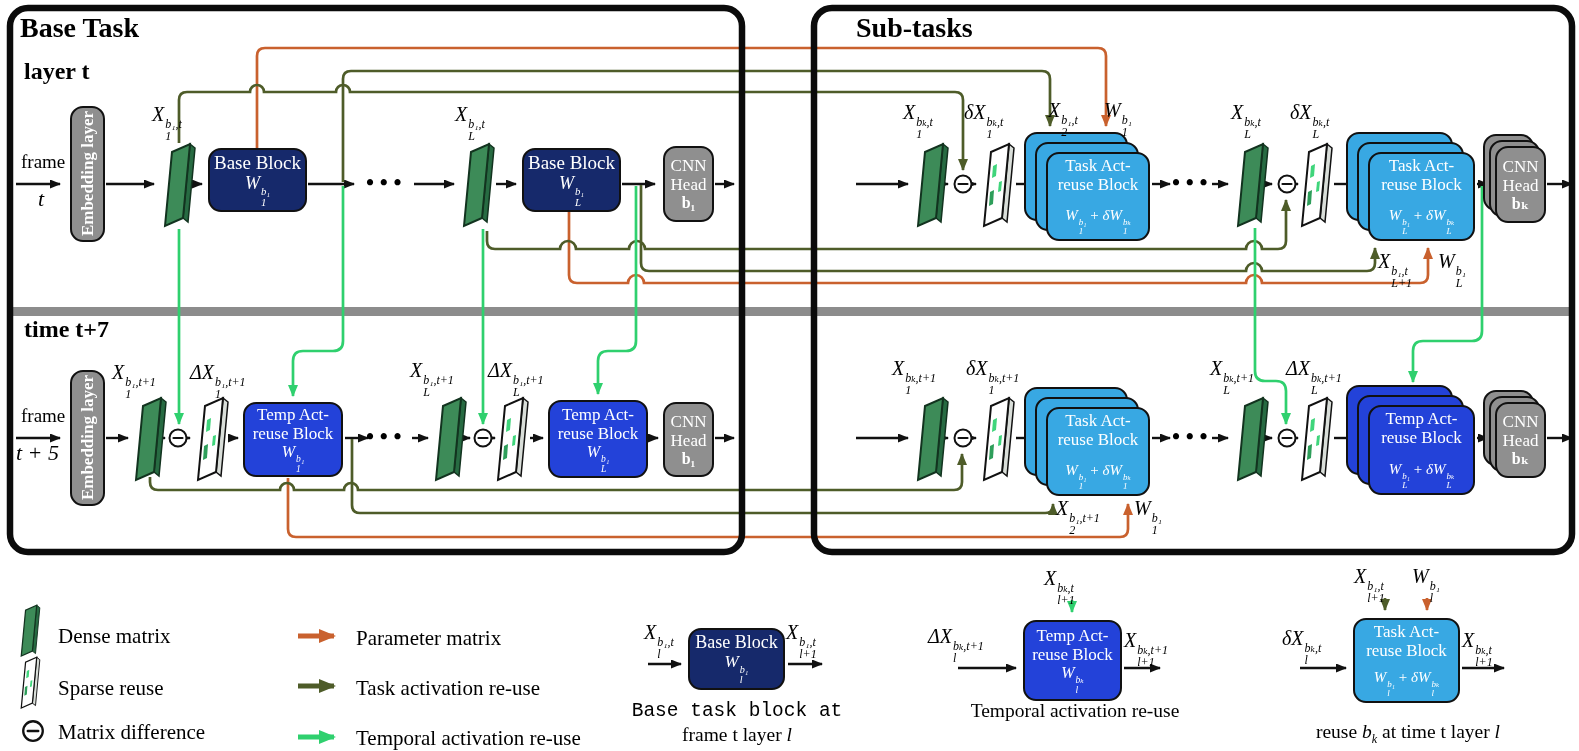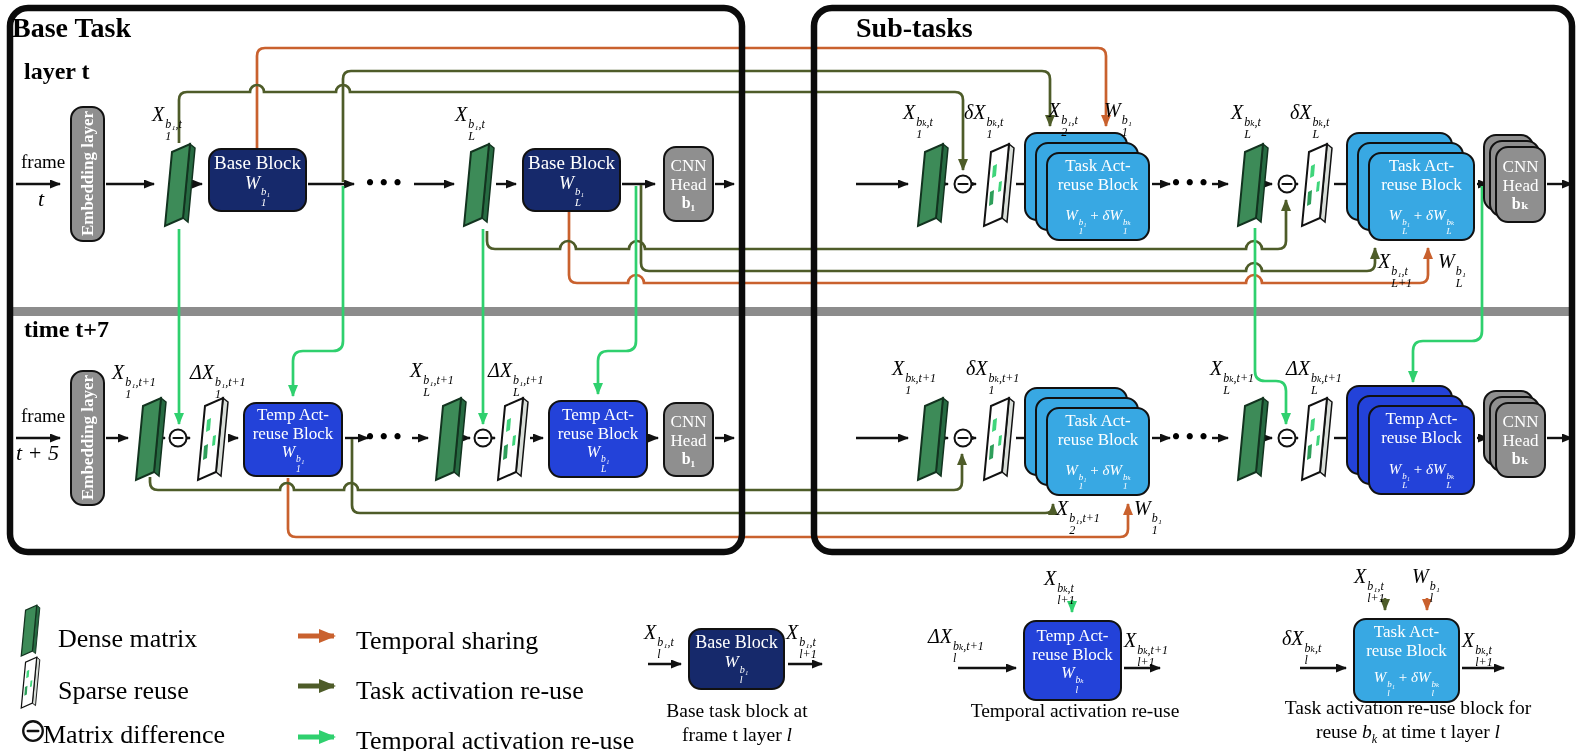--- a/index.html
+++ b/index.html
@@ -34,21 +34,21 @@
   .vwrap span{transform:rotate(-90deg);white-space:nowrap;font-weight:bold}
   
   .mlabel{position:absolute;z-index:3;white-space:nowrap}
   .it{font-style:italic}
   .bold{font-weight:bold}
   .ss{display:inline-flex;flex-direction:column;align-items:flex-start;font-size:0.60em;
       line-height:1.02;font-style:italic;vertical-align:-0.55em;margin-left:1px}
   sub{font-size:0.62em}
   .title{position:absolute;font-weight:bold;font-size:28px;z-index:3;white-space:nowrap}
   .subtitle{position:absolute;font-weight:bold;font-size:24px;z-index:3;white-space:nowrap}
-  .lgtext{position:absolute;font-size:26px;z-index:3;white-space:nowrap}
+  .lgtext{position:absolute;font-size:21px;z-index:3;white-space:nowrap}
   .frame-word{position:absolute;font-size:19px;z-index:3}
   .frame-sym{position:absolute;font-size:22px;font-style:italic;z-index:3}
 </style>
 </head>
 <body>
 
 <div id="stage">
 
 <svg width="1579" height="751" viewBox="0 0 1579 751">
   <defs>
@@ -205,33 +205,33 @@
     <use href="#mdiff-sym" transform="translate(483,438)"></use>
     <use href="#mdiff-sym" transform="translate(963,438)"></use>
     <use href="#mdiff-sym" transform="translate(1287,438)"></use>
     <use href="#mdiff-sym" transform="translate(33,731) scale(1.15)"></use>
   </g>
 
   <rect class="panel" x="10" y="8" width="732" height="544" rx="18"></rect>
   <rect class="panel" x="814" y="8" width="758" height="544" rx="18"></rect>
 </svg>
 
-<div class="title" style="left:12px;top:12px">Base Task</div>
+<div class="title" style="left:20px;top:12px">Base Task</div>
 <div class="title" style="left:856px;top:12px">Sub-tasks</div>
 <div class="subtitle" style="left:24px;top:58px">layer t</div>
 <div class="subtitle" style="left:24px;top:316px">time t+7</div>
 <span class="frame-word" style="left:21px;top:151px">frame</span>
 <span class="frame-sym" style="left:38px;top:186px">t</span>
 <span class="frame-word" style="left:21px;top:405px">frame</span>
 <span class="frame-sym" style="left:16px;top:440px">t + 5</span>
 
 <span class="lgtext" style="left:58px;top:624px">Dense matrix</span>
 <span class="lgtext" style="left:58px;top:676px">Sparse reuse</span>
-<span class="lgtext" style="left:43px;top:720px">Matrix difference</span>
-<span class="lgtext" style="left:356px;top:626px">Temporal sharing</span>
+<span class="lgtext" style="left:58px;top:720px">Matrix difference</span>
+<span class="lgtext" style="left:356px;top:626px">Parameter matrix</span>
 <span class="lgtext" style="left:356px;top:676px">Task activation re-use</span>
 <span class="lgtext" style="left:356px;top:726px">Temporal activation re-use</span>
 
 <div class="block gray" style="left: 70px; top: 106px; width: 35px; height: 136px;">
       <div class="vwrap">
         <span style="font-size: 17px;">Embedding layer</span>
       </div>
     </div>
     <div class="block navy" style="left: 208px; top: 148px; width: 99px; height: 64px;">
       <div class="bline" style="font-size: 19px;"><span>Base Block</span></div>
@@ -483,19 +483,18 @@
         <span>l</span>
       </span></div>
     <div class="mlabel" style="font-size: 20px; left: 1462px; top: 629px;"><span class="it">X</span><span class="ss">
         <span>bₖ,t</span>
         <span>l+1</span>
       </span></div>
     <div class="mlabel bold" style="font-size: 23px; left: 366px; top: 170px;"><span>• • •</span></div>
     <div class="mlabel bold" style="font-size: 23px; left: 1172px; top: 170px;"><span>• • •</span></div>
     <div class="mlabel bold" style="font-size: 23px; left: 366px; top: 424px;"><span>• • •</span></div>
     <div class="mlabel bold" style="font-size: 23px; left: 1172px; top: 424px;"><span>• • •</span></div>
-    <div class="mlabel" style="font-size: 19.5px; left: 737px; transform: translateX(-50%); top: 700px;"><span>Base task block at</span></div>
+    <div class="mlabel" style="font-size: 19.5px; left: 737px; transform: translateX(-50%); top: 700px; font-family: Liberation Mono, monospace;"><span>Base task block at</span></div>
     <div class="mlabel" style="font-size: 19.5px; left: 737px; transform: translateX(-50%); top: 724px;"><span>frame t layer </span><span class="it">l</span></div>
     <div class="mlabel" style="font-size: 19.5px; left: 1075px; transform: translateX(-50%); top: 700px;"><span>Temporal activation re-use</span></div>
     <div class="mlabel" style="font-size: 25px; left: 1075px; transform: translateX(-50%); top: 756px; margin-left: 45px;"><span>block for task </span><span class="it">b</span><sub class="it">k</sub><span> at time t layer </span><span class="it">l</span></div>
-    <div class="mlabel" style="font-size: 19.5px; left: 1408px; transform: translateX(-50%); top: 697px;"><span>Task activation re-use block for</span></div>
     <div class="mlabel" style="font-size: 19.5px; left: 1408px; transform: translateX(-50%); top: 721px;"><span>reuse </span><span class="it">b</span><sub class="it">k</sub><span> at time t layer </span><span class="it">l</span></div>
   </div>
 
 </body></html>

